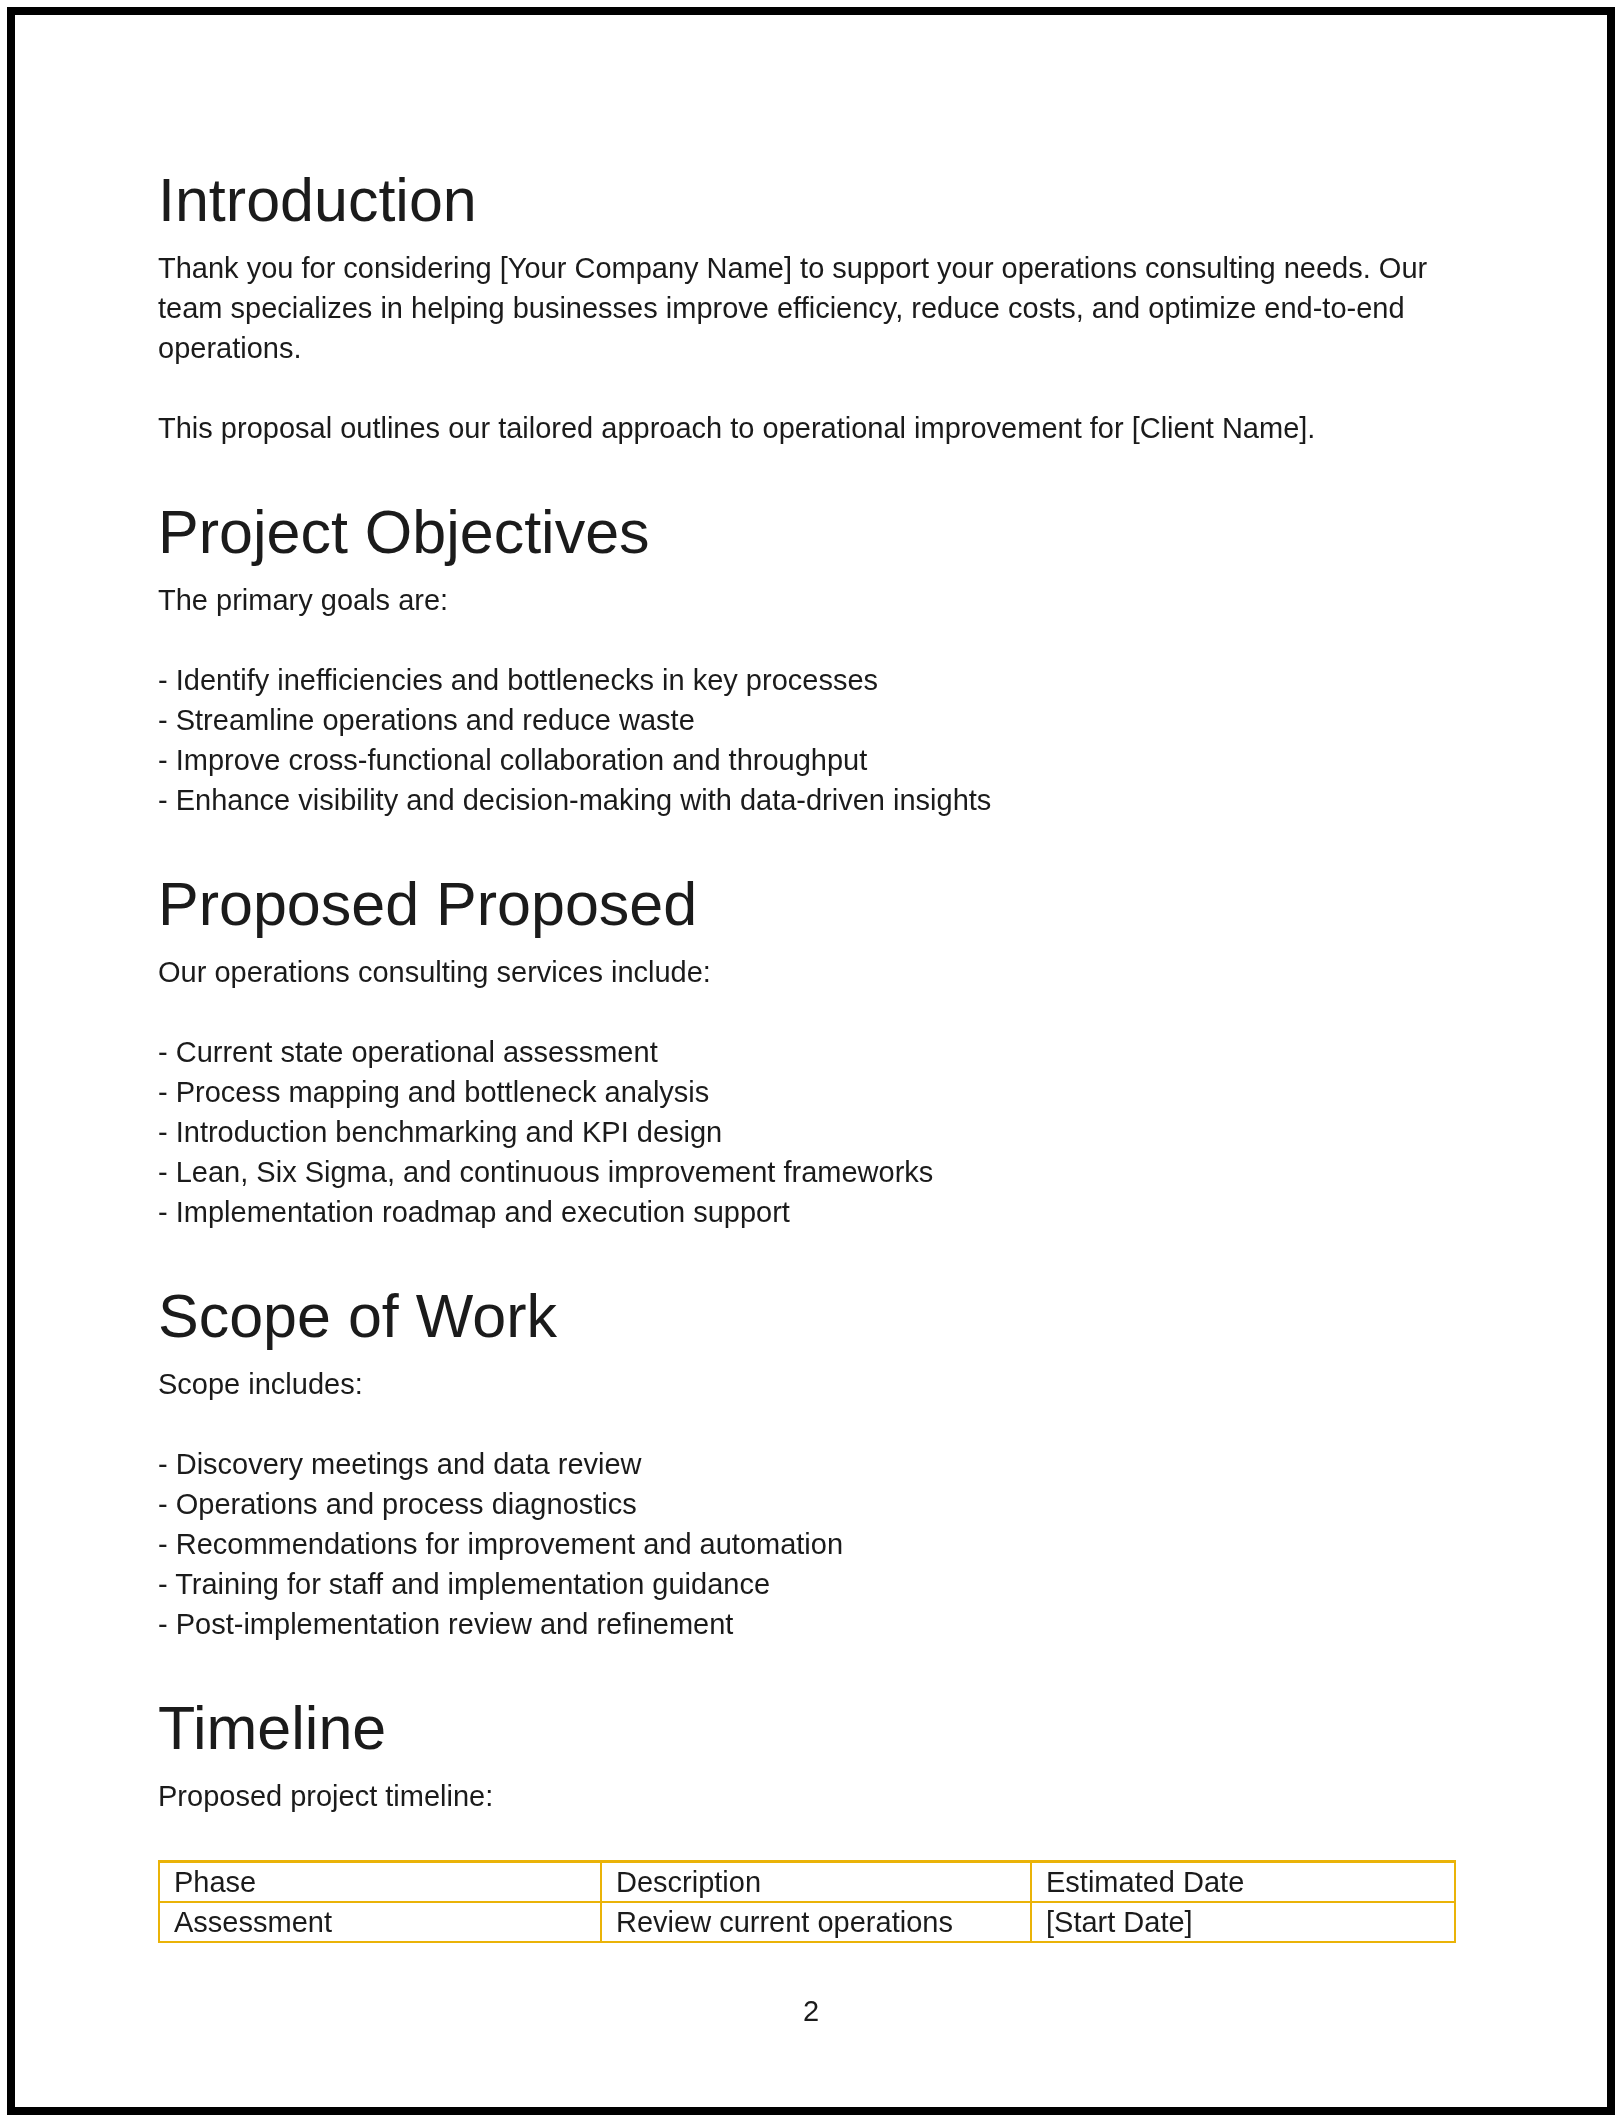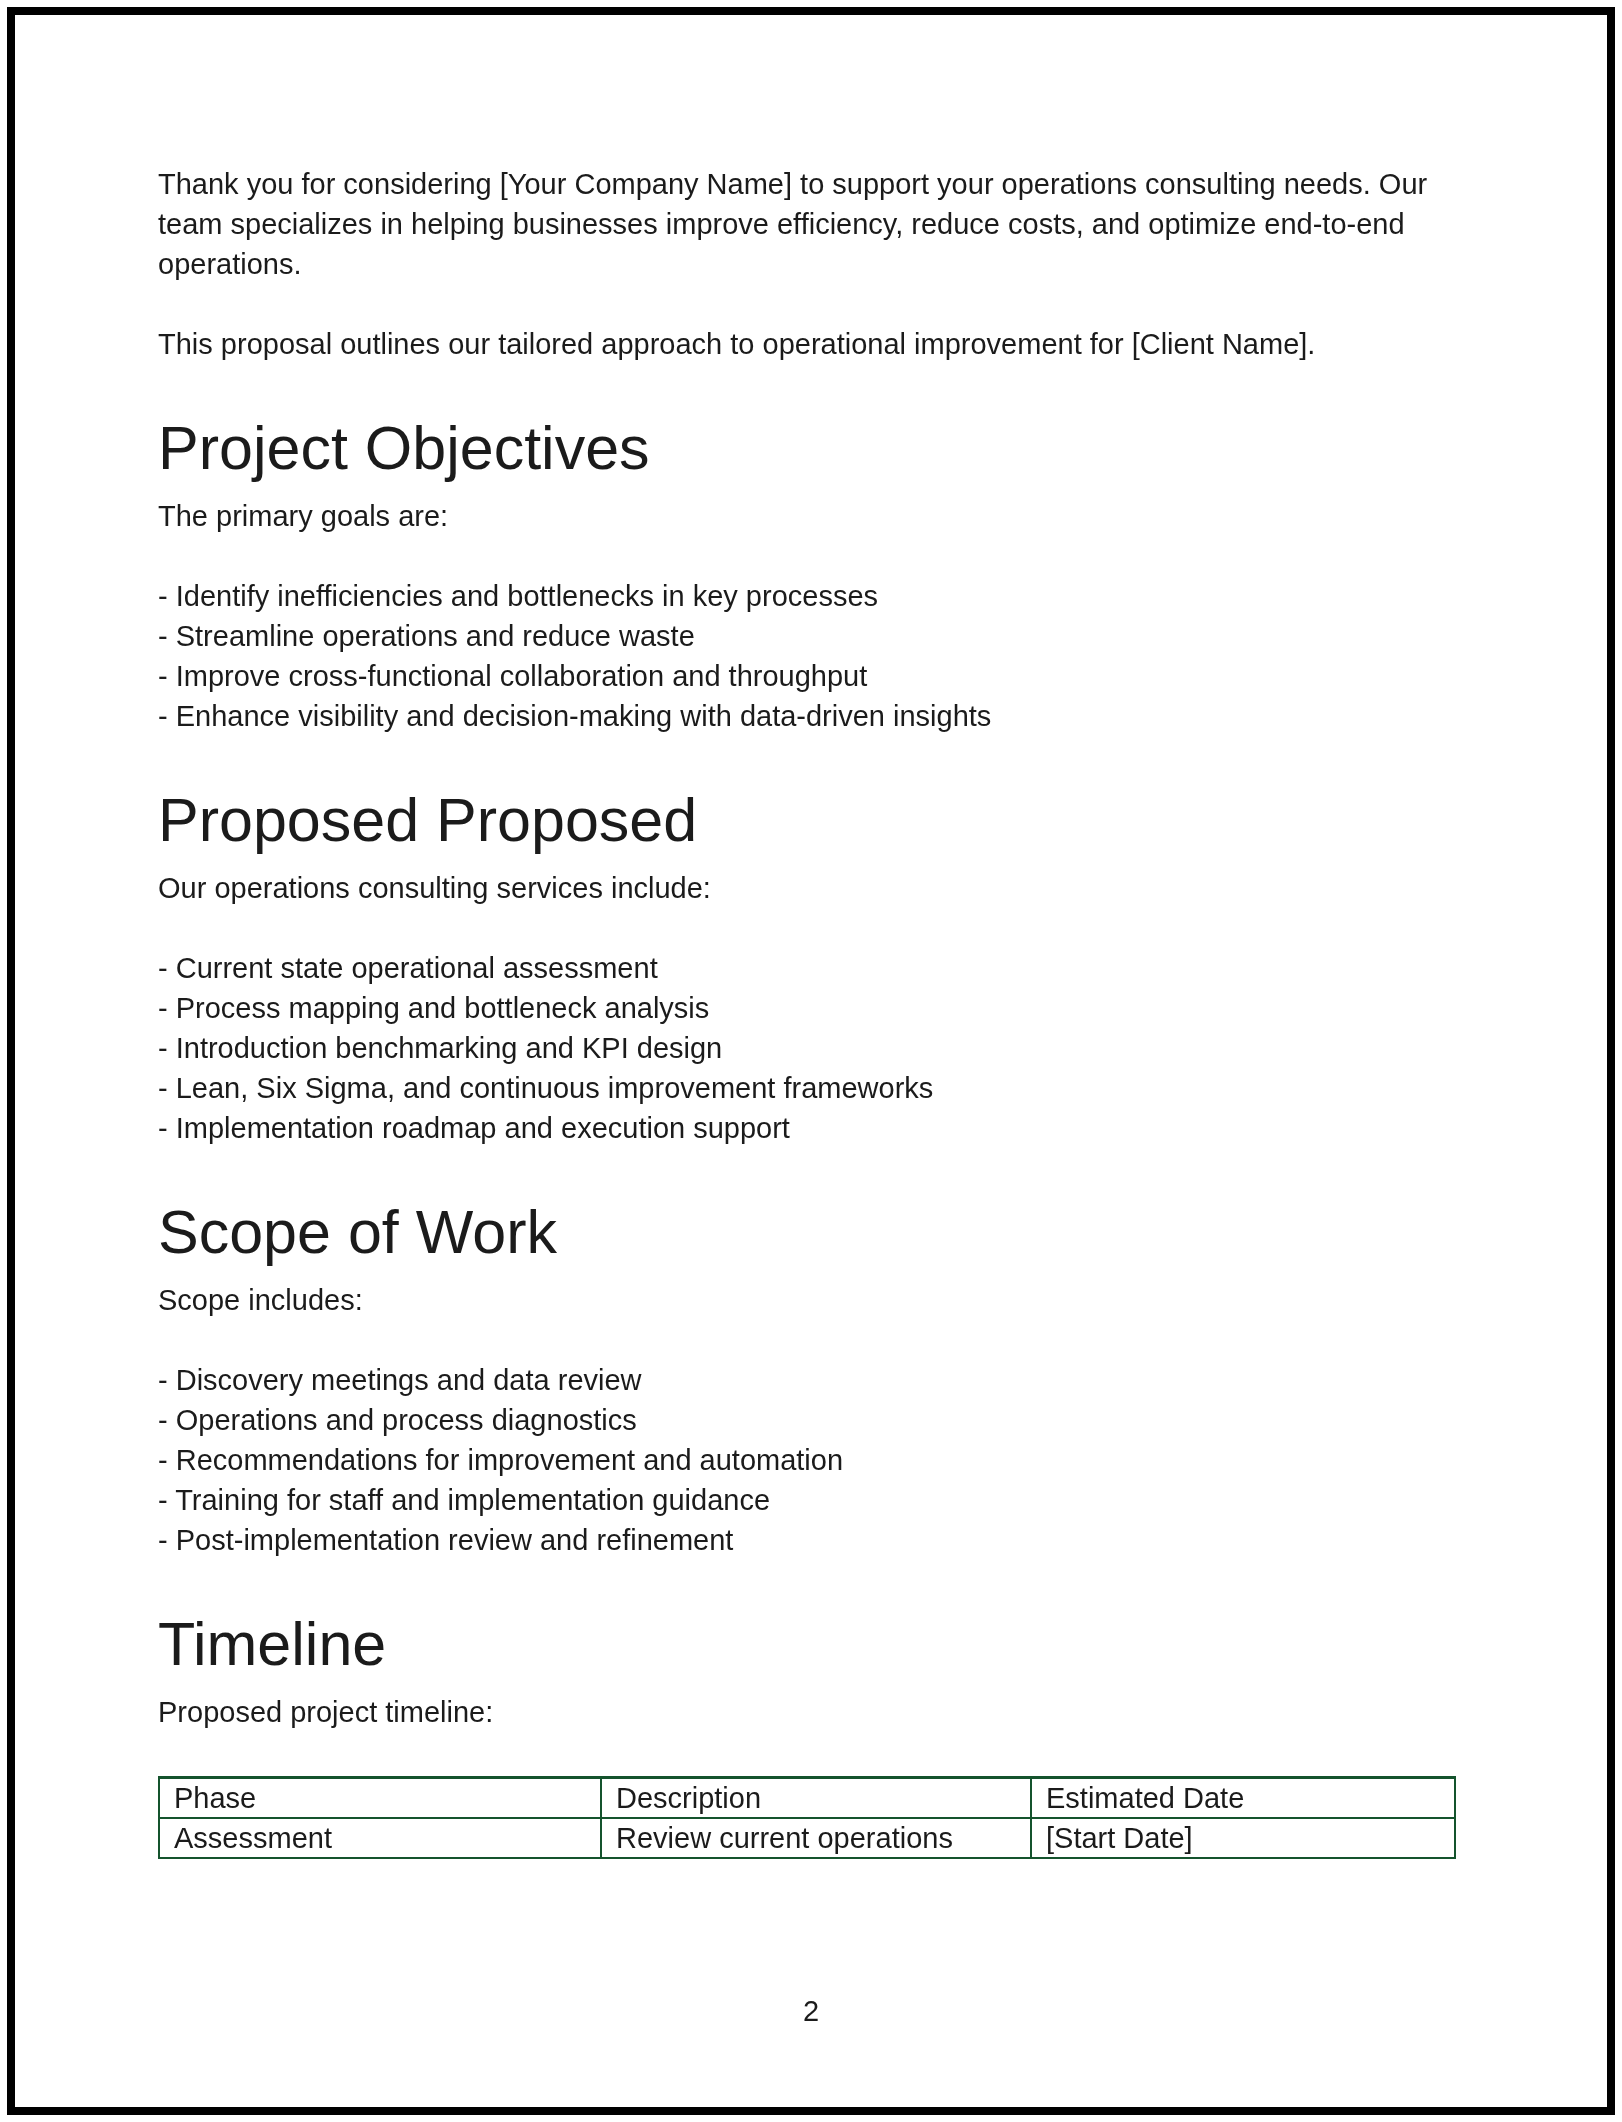--- a/index.html
+++ b/index.html
@@ -57,21 +57,21 @@
     color: #1b1b1b;
     white-space: pre-wrap;
   }
   table.timeline {
     border-collapse: collapse;
     margin-top: 44px;
     table-layout: fixed;
     width: 1206px;
   }
   table.timeline td {
-    border: 2px solid #14532d;
+    border: 2px solid #eab308;
     font-size: 29px;
     line-height: 34px;
     padding: 2px 14px 2px 14px;
     height: 33px;
     vertical-align: middle;
     overflow: hidden;
     white-space: nowrap;
   }
   table.timeline tr.head td {
     border-top-width: 3px;
@@ -91,20 +91,21 @@
   }
 </style>
 </head>
 <body>
 
 <div class="page">
   <div class="frame"></div>
 
   <div class="content">
 
+    <h1 class="doc-h1 first">Introduction</h1>
     <p class="doc-p">Thank you for considering [Your Company Name] to support your operations consulting needs. Our team specializes in helping businesses improve efficiency, reduce costs, and optimize end-to-end operations.</p>
     <p class="doc-p">This proposal outlines our tailored approach to operational improvement for [Client Name].</p>
 
     <h1 class="doc-h1">Project Objectives</h1>
     <p class="doc-p">The primary goals are:</p>
     <div class="bullet-block">
       <div class="bullet-line">- Identify inefficiencies and bottlenecks in key processes</div>
       <div class="bullet-line">- Streamline operations and reduce waste</div>
       <div class="bullet-line">- Improve cross-functional collaboration and throughput</div>
       <div class="bullet-line">- Enhance visibility and decision-making with data-driven insights</div>

